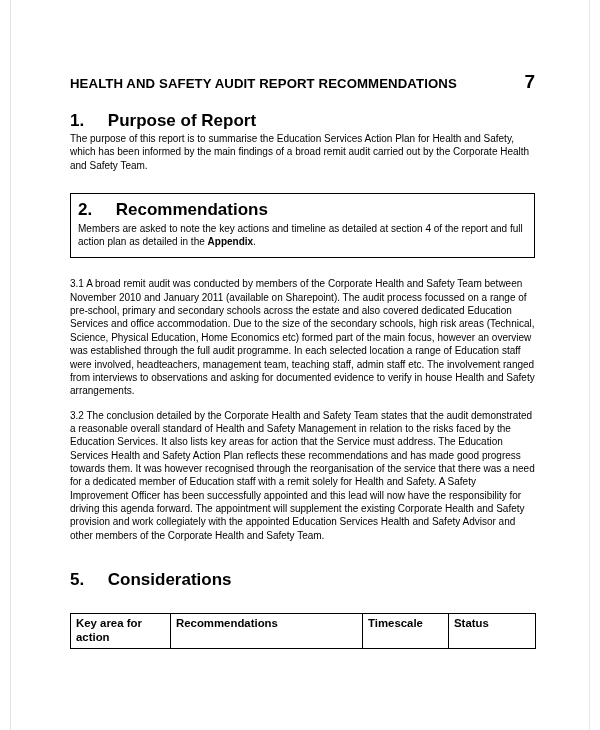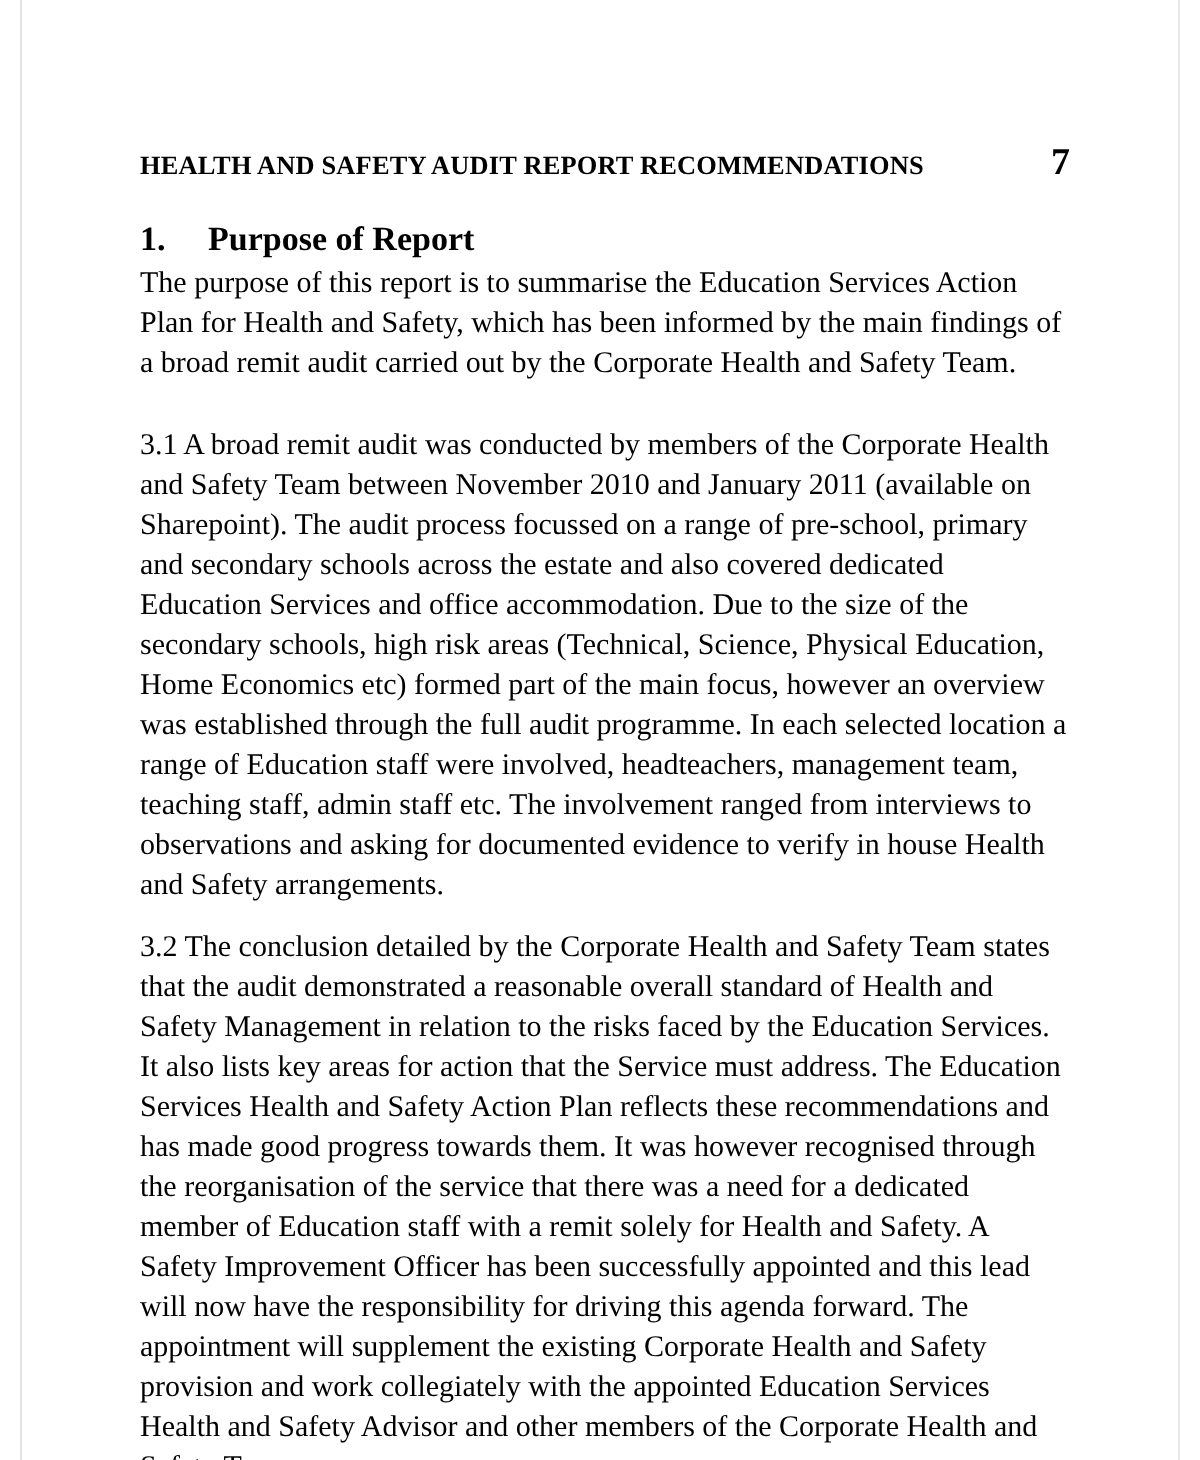--- a/index.html
+++ b/index.html
@@ -12,21 +12,20 @@
     font-family: "Liberation Sans", sans-serif;
     color: #000000;
   }
   #page {
     position: relative;
     width: 600px;
     height: 730px;
     background: #ffffff;
     overflow: hidden;
     box-sizing: border-box;
-    font-family: Liberation Serif, serif;
   }
   
   #scan-edge-left {
     position: absolute;
     left: 10px;
     top: 0;
     width: 1px;
     height: 730px;
     background: #e2e2e2;
   }
@@ -71,21 +70,21 @@
     margin-bottom: 13px;
   }
   .section-heading {
     font-size: 17px;
     font-weight: bold;
     line-height: 1.33;
     margin-bottom: 0;
     white-space: pre;
   }
   .para {
-    font-size: 15px;
+    font-size: 10px;
     line-height: 1.335;
     text-align: left;
     margin: 0;
   }
   .para + .para {
     margin-top: 11px;
   }
   b, .bold {
     font-weight: bold;
   }
@@ -146,20 +145,24 @@
       <div class="page-number">7</div>
     </div>
 
     <div class="section">
       <div class="section-heading">1.	Purpose of Report</div>
       <p class="para">The purpose of this report is to summarise the Education Services Action Plan for Health and Safety, which has been informed by the main findings of a broad remit audit carried out by the Corporate Health and Safety Team.</p>
     </div>
 
     <div class="spacer-sm"></div>
 
+    <div class="boxed">
+      <div class="section-heading">2.	Recommendations</div>
+      <p class="para"><span>Members are asked to note the key actions and timeline as detailed at section 4 of the report and full action plan as detailed in the </span><span class="bold">Appendix</span><span>.</span></p>
+    </div>
 
     <div class="section">
       <p class="para">3.1    A broad remit audit was conducted by members of the Corporate Health and Safety Team between November 2010 and January 2011 (available on Sharepoint).  The audit process focussed on a range of pre-school, primary and secondary schools across the estate and also covered dedicated Education Services and office accommodation.  Due to the size of the secondary schools, high risk areas (Technical, Science, Physical Education, Home Economics etc) formed part of the main focus, however an overview was established through the full audit programme.  In each selected location a range of Education staff were involved, headteachers, management team, teaching staff, admin staff etc.  The involvement ranged from interviews to observations and asking for documented evidence to verify in house Health and Safety arrangements.</p>
       <p class="para">3.2    The conclusion detailed by the Corporate Health and Safety Team states that the audit demonstrated a reasonable overall standard of Health and Safety Management in relation to the risks faced by the Education Services.  It also lists key areas for action that the Service must address.  The Education Services Health and Safety Action Plan reflects these recommendations and has made good progress towards them.  It was however recognised through the reorganisation of the service that there was a need for a dedicated member of Education staff with a remit solely for Health and Safety.  A Safety Improvement Officer has been successfully appointed and this lead will now have the responsibility for driving this agenda forward.  The appointment will supplement the existing Corporate Health and Safety provision and work collegiately with the appointed Education Services Health and Safety Advisor and other members of the Corporate Health and Safety Team.</p>
     </div>
 
     <div class="spacer-md"></div>
 
     <div class="section">
       <div class="section-heading">5.	Considerations</div>

